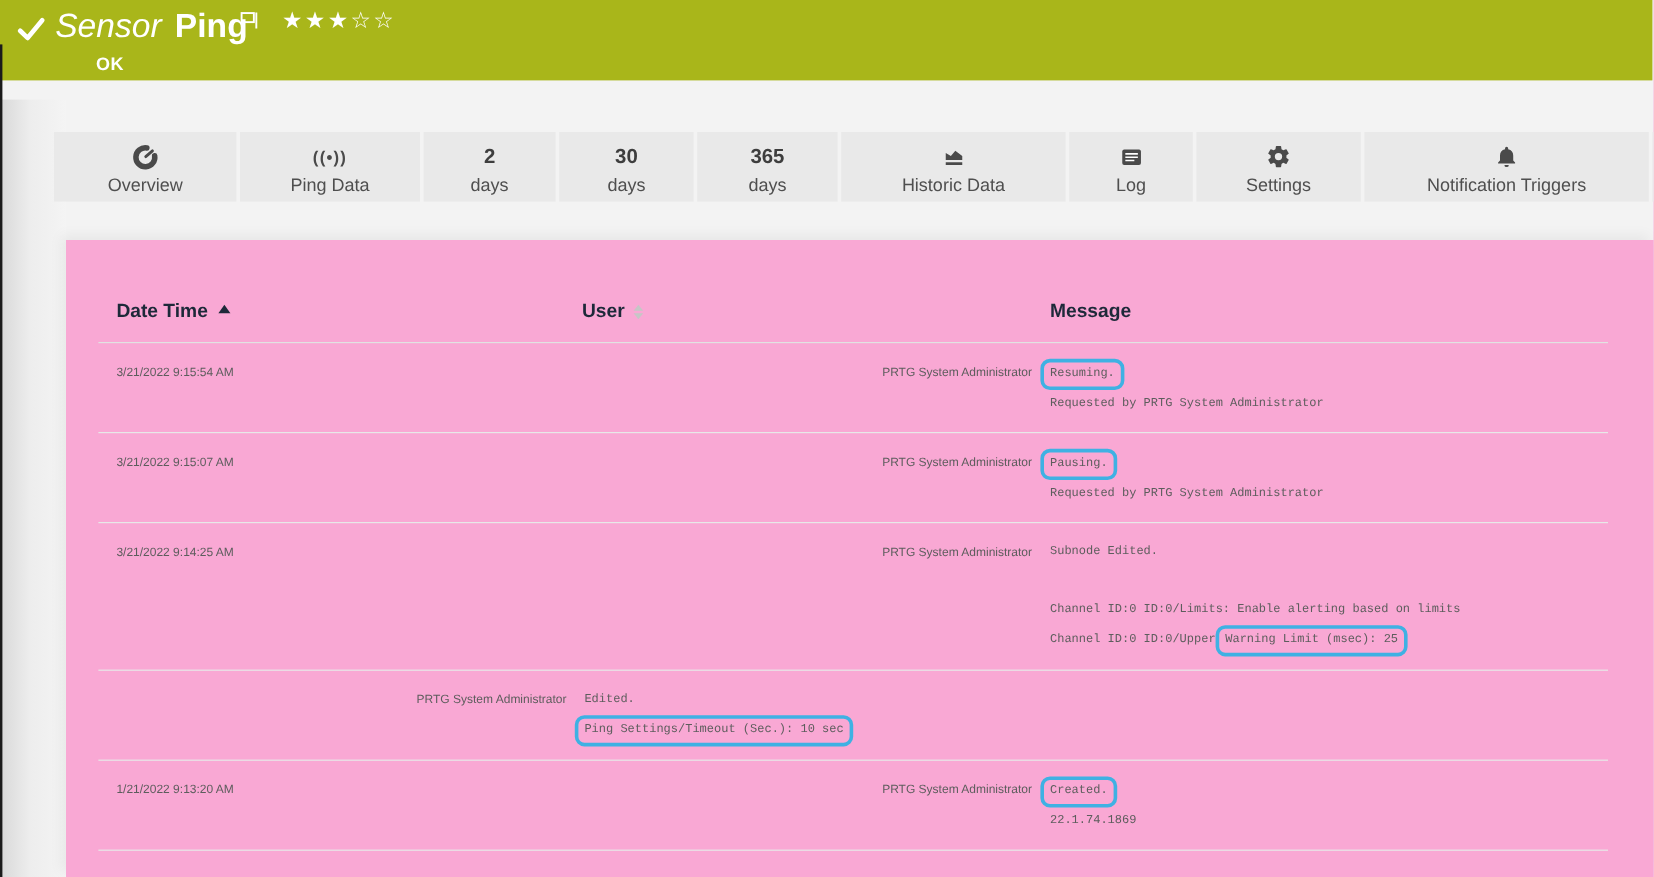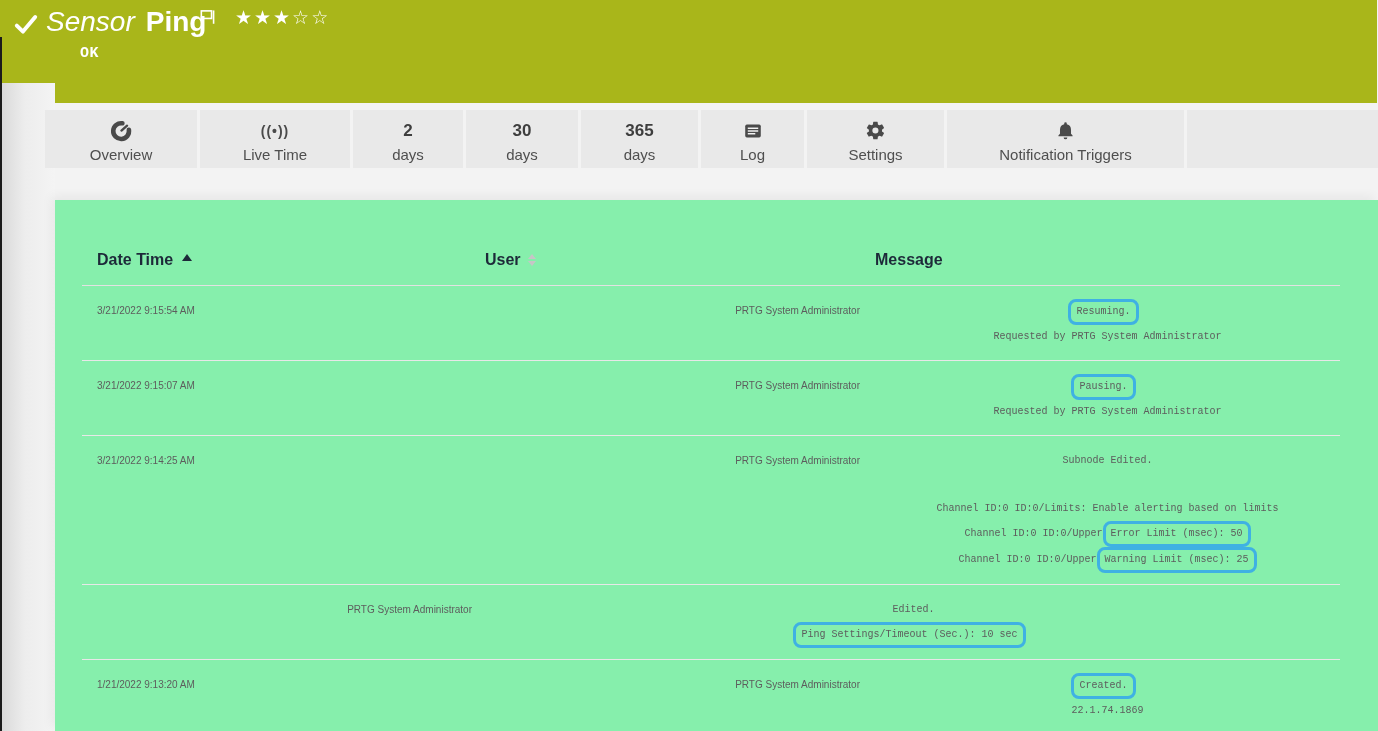--- a/index.html
+++ b/index.html
@@ -6,61 +6,61 @@
   body{
     position:relative;
     width:1378px;height:731px;
     overflow:hidden;
     background:#f3f3f3;
     font-family:"Liberation Sans","DejaVu Sans",sans-serif;
   }
 
   
   .sensor-header{
-    position:absolute;top:0;left:0;right:1px;height:103px;
+    position:absolute;top:0;left:0;right:1px;height:67px;
     background:#a9b61a;color:#fff;
   }
   .hdr-check{position:absolute;left:13px;top:11px;}
   .hdr-title{position:absolute;left:46px;top:6px;font-size:28px;white-space:nowrap;}
   .hdr-type{font-style:italic;font-weight:400;margin-right:11px;}
   .hdr-name{font-weight:700;}
   .hdr-flag{position:absolute;left:200px;top:9px;}
   .hdr-stars{position:absolute;left:235px;top:6px;font-size:19px;letter-spacing:2px;
     font-family:"DejaVu Sans",sans-serif;cursor:pointer;white-space:nowrap;}
-  .hdr-status{position:absolute;left:80px;top:45px;font-size:15px;font-weight:600;letter-spacing:.5px;font-family:Liberation Mono, monospace;}
+  .hdr-status{position:absolute;left:80px;top:45px;font-size:15px;font-weight:600;letter-spacing:.5px;}
 
   
   .left-margin{position:absolute;top:83px;left:0;bottom:0;width:55px;
     background:linear-gradient(90deg,#d8d8d8 0%,#ededed 45%,#f4f4f4 100%);}
   .left-edge{position:absolute;top:37px;left:0;bottom:0;width:2px;background:#1b1b1b;z-index:20;}
 
   
   .tabbar{position:absolute;top:110px;left:45px;right:0;height:58px;display:flex;gap:3px;}
   .tab{
     background:#e9e9e9;color:#4f4f4f;cursor:pointer;flex:0 0 auto;
     display:flex;flex-direction:column;align-items:center;justify-content:center;
     box-sizing:border-box;padding-top:4px;
   }
   .tab .ticon{height:26px;display:flex;align-items:center;justify-content:center;}
   .tab .tnum{font-size:17px;font-weight:700;color:#3e3e3e;line-height:26px;}
   .tab .tlabel{font-size:15px;line-height:20px;margin-top:1px;white-space:nowrap;text-align:right;}
   .tab-sliver{flex:1 1 auto;background:#e9e9e9;min-width:0;}
   .live-glyph{font-size:14px;font-weight:700;letter-spacing:1px;color:#4a4a4a;}
 
   
-  .panel{position:absolute;top:200px;left:55px;right:0;bottom:0;background:#86efac;
+  .panel{position:absolute;top:200px;left:55px;right:0;bottom:0;background:#f9a8d4;
     box-shadow:-4px -4px 10px rgba(0,0,0,.05);}
 
   
   .log{padding:0 38px 0 27px;}
   .thead{display:flex;padding:51px 0 16px;border-bottom:1px solid #e2e2e2;
     color:#1d2939;font-weight:700;font-size:16px;}
   .col-date{width:388px;box-sizing:border-box;padding-left:15px;}
   .col-user{width:390px;box-sizing:border-box;padding-left:15px;text-align:right;}
-  .col-msg{flex:1;box-sizing:border-box;padding-left:15px;min-width:0;text-align:center;}
+  .col-msg{flex:1;box-sizing:border-box;padding-left:15px;min-width:0;}
   .hcell{cursor:pointer;display:flex;align-items:center;}
 
   .tri-up-dark{width:0;height:0;border-left:5px solid transparent;border-right:5px solid transparent;
     border-bottom:7px solid #1d2939;margin-left:9px;margin-bottom:6px;}
   .sort-both{display:inline-flex;flex-direction:column;margin-left:7px;color:#c6c6c6;}
   .tri-up-sm{width:0;height:0;border-left:4px solid transparent;border-right:4px solid transparent;
     border-bottom:5px solid currentColor;}
   .tri-down-sm{width:0;height:0;border-left:4px solid transparent;border-right:4px solid transparent;
     border-top:5px solid currentColor;margin-top:2px;}
 
@@ -106,38 +106,47 @@
       <svg width="22" height="22" viewBox="0 0 24 24">
         <path d="M13.5 3.6 A 8.6 8.6 0 1 0 20.6 10.6" fill="none" stroke="#4a4a4a" stroke-width="5" stroke-linecap="round"></path>
         <line x1="12.5" y1="11.5" x2="18.6" y2="6.2" stroke="#4a4a4a" stroke-width="2.6" stroke-linecap="round"></line>
       </svg>
     </span>
     <span class="tlabel">Overview</span>
   </div>
 
   <div class="tab" style="width:150px">
     <span class="ticon live-glyph">((•))</span>
-    <span class="tlabel">Live Time</span>
+    <span class="tlabel">Ping Data</span>
   </div>
 
   <div class="tab" style="width:110px">
     <span class="tnum">2</span>
     <span class="tlabel">days</span>
   </div>
 
   <div class="tab" style="width:112px">
     <span class="tnum">30</span>
     <span class="tlabel">days</span>
   </div>
 
   <div class="tab" style="width:117px">
     <span class="tnum">365</span>
     <span class="tlabel">days</span>
   </div>
 
+  <div class="tab" style="width:187px">
+    <span class="ticon">
+      <svg width="22" height="22" viewBox="0 0 24 24">
+        <path d="M4.5 14.5 V8.2 L9.2 11 L13.2 6.2 L19.5 10.8 V14.5 Z" fill="#4a4a4a"></path>
+        <line x1="4.5" y1="17.8" x2="19.5" y2="17.8" stroke="#4a4a4a" stroke-width="2.4"></line>
+      </svg>
+    </span>
+    <span class="tlabel">Historic Data</span>
+  </div>
 
   <div class="tab" style="width:103px">
     <span class="ticon">
       <svg width="22" height="22" viewBox="0 0 24 24">
         <rect x="3.5" y="5" width="17" height="14" rx="1.8" fill="#4a4a4a"></rect>
         <line x1="6.3" y1="9" x2="17.7" y2="9" stroke="#ffffff" stroke-width="1.5"></line>
         <line x1="6.3" y1="12" x2="17.7" y2="12" stroke="#ffffff" stroke-width="1.5"></line>
         <line x1="6.3" y1="15" x2="14.5" y2="15" stroke="#ffffff" stroke-width="1.5"></line>
       </svg>
     </span>
@@ -203,21 +212,20 @@
       </div>
     </div>
 
     <div class="trow">
       <div class="col-date">3/21/2022 9:14:25 AM</div>
       <div class="col-user">PRTG System Administrator</div>
       <div class="col-msg">
         <div class="msg-line">Subnode Edited.</div>
         <div class="spacer-line"></div>
         <div class="msg-line">Channel ID:0 ID:0/Limits: Enable alerting based on limits</div>
-        <div class="msg-line"><span>Channel ID:0 ID:0/Upper</span><span class="hl">Error Limit (msec): 50</span></div>
         <div class="msg-line"><span>Channel ID:0 ID:0/Upper</span><span class="hl">Warning Limit (msec): 25</span></div>
       </div>
     </div>
 
     <div class="trow">
       <div class="col-user">PRTG System Administrator</div>
       <div class="col-msg">
         <div class="msg-line">Edited.</div>
         <div class="msg-line"><span class="hl hl-lead">Ping Settings/Timeout (Sec.): 10 sec</span></div>
       </div>

